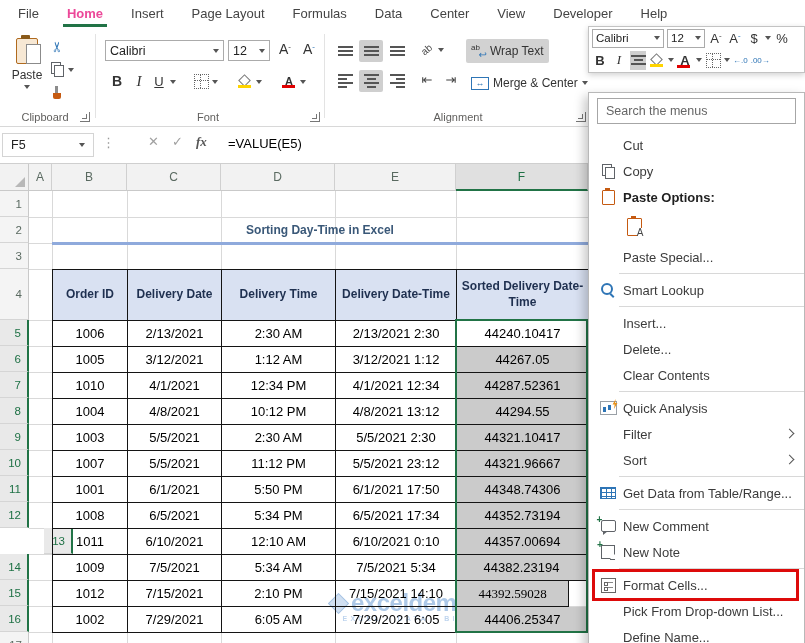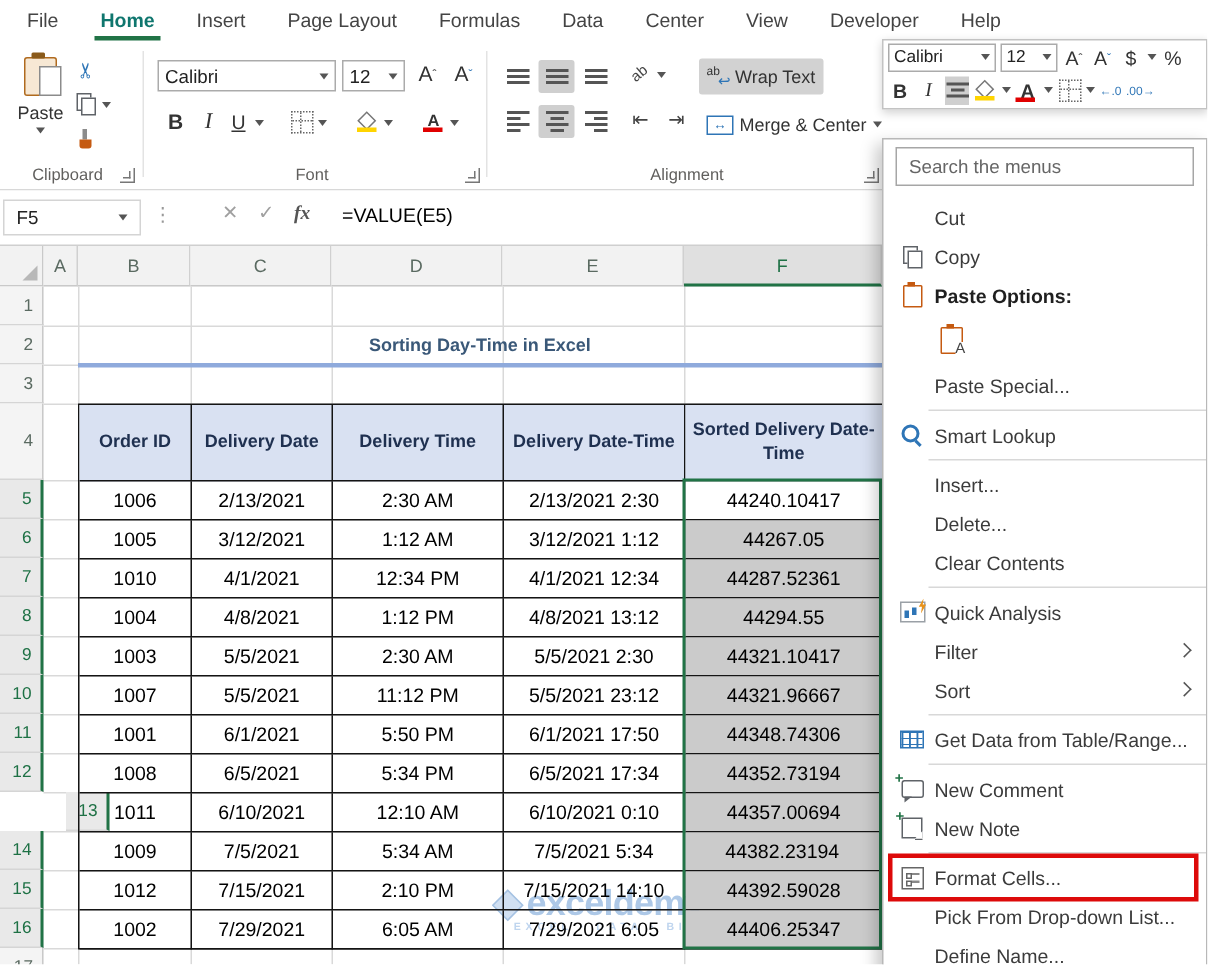--- a/index.html
+++ b/index.html
@@ -1,21 +1,21 @@
 <!DOCTYPE html>
 <html><head>
 <meta charset="utf-8">
 <style>
   html,body{margin:0;padding:0;background:#fff;}
   .screen{position:relative;width:805px;height:643px;overflow:hidden;background:#fff;
           font-family:"Liberation Sans",sans-serif;color:#444;}
   
   .tabbar{position:absolute;left:0;top:0;width:805px;height:28px;background:#fff;display:flex;align-items:center;padding-left:4px;box-sizing:border-box;}
   .tab{position:relative;padding:0 14px;font-size:13px;line-height:28px;color:#444;cursor:default;}
-  .tab.active{font-weight:bold;color:#0f766e;}
+  .tab.active{font-weight:bold;color:#ec4899;}
   .tab.active::after{content:"";position:absolute;left:10px;right:10px;bottom:1px;height:3px;background:#217346;}
   
   .ribbon{position:absolute;left:0;top:28px;width:805px;height:99px;background:#fff;border-bottom:1px solid #d8d8d8;box-sizing:border-box;}
   .rdiv{position:absolute;top:6px;height:84px;width:1px;background:#e3e3e3;}
   .glabel{position:absolute;bottom:3px;font-size:11px;color:#605f5d;width:120px;text-align:center;}
   .launcher{position:absolute;bottom:4px;width:9px;height:9px;border-right:1px solid #777;border-bottom:1px solid #777;}
   .launcher::after{content:"";position:absolute;right:2px;bottom:2px;width:4px;height:4px;border-right:1px solid #777;border-bottom:1px solid #777;}
   .caret{display:inline-block;width:0;height:0;border-left:3.5px solid transparent;border-right:3.5px solid transparent;border-top:4px solid #555;vertical-align:middle;}
   .selbox{position:absolute;background:#fff;border:1px solid #ababab;font-size:12.5px;color:#222;display:flex;align-items:center;padding:0 4px;box-sizing:border-box;justify-content:space-between;}
   
@@ -369,21 +369,21 @@
         <div class="cell td" style="left: 169px; top: 77px; width: 114px; height: 26px;">1:12 AM</div>
         <div class="cell td" style="left: 283px; top: 77px; width: 121px; height: 26px;">3/12/2021 1:12</div>
         <div class="cell td fsel" style="left: 404px; top: 77px; width: 132px; height: 26px;">44267.05</div>
         <div class="cell td" style="left: 0px; top: 103px; width: 75px; height: 26px;">1010</div>
         <div class="cell td" style="left: 75px; top: 103px; width: 94px; height: 26px;">4/1/2021</div>
         <div class="cell td" style="left: 169px; top: 103px; width: 114px; height: 26px;">12:34 PM</div>
         <div class="cell td" style="left: 283px; top: 103px; width: 121px; height: 26px;">4/1/2021 12:34</div>
         <div class="cell td fsel" style="left: 404px; top: 103px; width: 132px; height: 26px;">44287.52361</div>
         <div class="cell td" style="left: 0px; top: 129px; width: 75px; height: 26px;">1004</div>
         <div class="cell td" style="left: 75px; top: 129px; width: 94px; height: 26px;">4/8/2021</div>
-        <div class="cell td" style="left: 169px; top: 129px; width: 114px; height: 26px;">1:12 PM</div>
+        <div class="cell td" style="left: 169px; top: 129px; width: 114px; height: 26px;">10:12 PM</div>
         <div class="cell td" style="left: 283px; top: 129px; width: 121px; height: 26px;">4/8/2021 13:12</div>
         <div class="cell td fsel" style="left: 404px; top: 129px; width: 132px; height: 26px;">44294.55</div>
         <div class="cell td" style="left: 0px; top: 155px; width: 75px; height: 26px;">1003</div>
         <div class="cell td" style="left: 75px; top: 155px; width: 94px; height: 26px;">5/5/2021</div>
         <div class="cell td" style="left: 169px; top: 155px; width: 114px; height: 26px;">2:30 AM</div>
         <div class="cell td" style="left: 283px; top: 155px; width: 121px; height: 26px;">5/5/2021 2:30</div>
         <div class="cell td fsel" style="left: 404px; top: 155px; width: 132px; height: 26px;">44321.10417</div>
         <div class="cell td" style="left: 0px; top: 181px; width: 75px; height: 26px;">1007</div>
         <div class="cell td" style="left: 75px; top: 181px; width: 94px; height: 26px;">5/5/2021</div>
         <div class="cell td" style="left: 169px; top: 181px; width: 114px; height: 26px;">11:12 PM</div>
@@ -406,21 +406,21 @@
         <div class="cell td fsel" style="left: 404px; top: 259px; width: 132px; height: 26px;">44357.00694</div>
         <div class="cell td" style="left: 0px; top: 285px; width: 75px; height: 26px;">1009</div>
         <div class="cell td" style="left: 75px; top: 285px; width: 94px; height: 26px;">7/5/2021</div>
         <div class="cell td" style="left: 169px; top: 285px; width: 114px; height: 26px;">5:34 AM</div>
         <div class="cell td" style="left: 283px; top: 285px; width: 121px; height: 26px;">7/5/2021 5:34</div>
         <div class="cell td fsel" style="left: 403px; top: 285px; width: 132px; height: 26px; text-align: center;">44382.23194</div>
         <div class="cell td" style="left: 0px; top: 311px; width: 75px; height: 26px;">1012</div>
         <div class="cell td" style="left: 75px; top: 311px; width: 94px; height: 26px;">7/15/2021</div>
         <div class="cell td" style="left: 169px; top: 311px; width: 114px; height: 26px;">2:10 PM</div>
         <div class="cell td" style="left: 283px; top: 311px; width: 121px; height: 26px;">7/15/2021 14:10</div>
-        <div class="cell td fsel" style="left: 404px; top: 311px; width: 132px; height: 26px;">44392.59028</div>
+        <div class="cell td fsel" style="left: 404px; top: 311px; width: 112px; height: 26px; font-family: Liberation Serif, serif;">44392.59028</div>
         <div class="cell td" style="left: 0px; top: 337px; width: 75px; height: 26px;">1002</div>
         <div class="cell td" style="left: 75px; top: 337px; width: 94px; height: 26px;">7/29/2021</div>
         <div class="cell td" style="left: 169px; top: 337px; width: 114px; height: 26px;">6:05 AM</div>
         <div class="cell td" style="left: 283px; top: 337px; width: 121px; height: 26px;">7/29/2021 6:05</div>
         <div class="cell td fsel" style="left: 404px; top: 337px; width: 132px; height: 26px;">44406.25347</div>
       </div>
     <div class="selbox-overlay"></div>
   </div>
 
   <div class="minibar">

